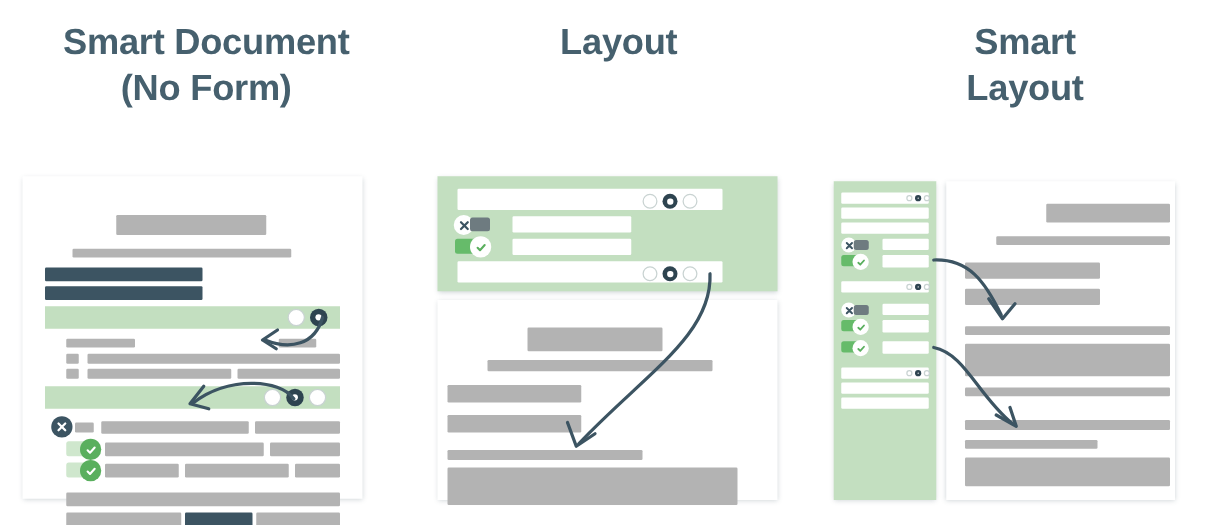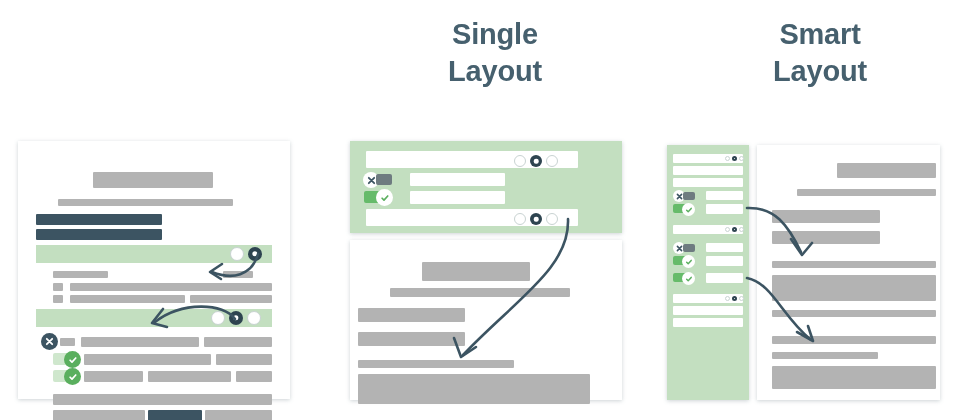--- a/index.html
+++ b/index.html
@@ -55,20 +55,24 @@
   .arrow{position:absolute;overflow:visible;pointer-events:none;}
   .arrow path{fill:none;stroke:#3c5462;stroke-width:2.6;
               stroke-linecap:round;stroke-linejoin:round;}
   .arrow polyline{fill:none;stroke:#3c5462;stroke-width:2.6;
               stroke-linecap:round;stroke-linejoin:round;}
 </style>
 </head>
 <body>
 
 <div class="panel p1">
+  <div class="heading">
+    <div>Smart Document</div>
+    <div>(No Form)</div>
+  </div>
 
   <div class="card" style="left:18px;top:141px;width:272px;height:258px;">
 
     <div class="bar" style="left:75px;top:31px;width:120px;height:16px;"></div>
     <div class="bar" style="left:40px;top:58px;width:175px;height:7px;"></div>
 
     <div class="bar dark" style="left:18px;top:73px;width:126px;height:11px;"></div>
     <div class="bar dark" style="left:18px;top:88px;width:126px;height:11px;"></div>
 
     <div class="band" style="left:18px;top:104px;width:236px;height:18px;"></div>
@@ -129,21 +133,20 @@
     <polyline points="222,264 210,272 221,279"></polyline>
   </svg>
   <svg class="arrow" style="left:0;top:0;width:330px;height:420px;">
     <path d="M235,319 C224,303 182,301 155,322"></path>
     <polyline points="163,309 152,323 167,327"></polyline>
   </svg>
 </div>
 
 <div class="panel p2">
   <div class="heading">
-    <div>Single</div>
     <div>Layout</div>
   </div>
 
   <div class="card" style="left:20px;top:141px;width:272px;height:92px;background:#c3dfc0;">
 
     <div class="white" style="left:16px;top:10px;width:212px;height:17px;"></div>
     <div class="radio" style="left:164px;top:14px;width:12px;height:12px;"></div>
     <div class="radio sel" style="left:180px;top:14px;width:12px;height:12px;"></div>
     <div class="radio" style="left:196px;top:14px;width:12px;height:12px;"></div>
 

